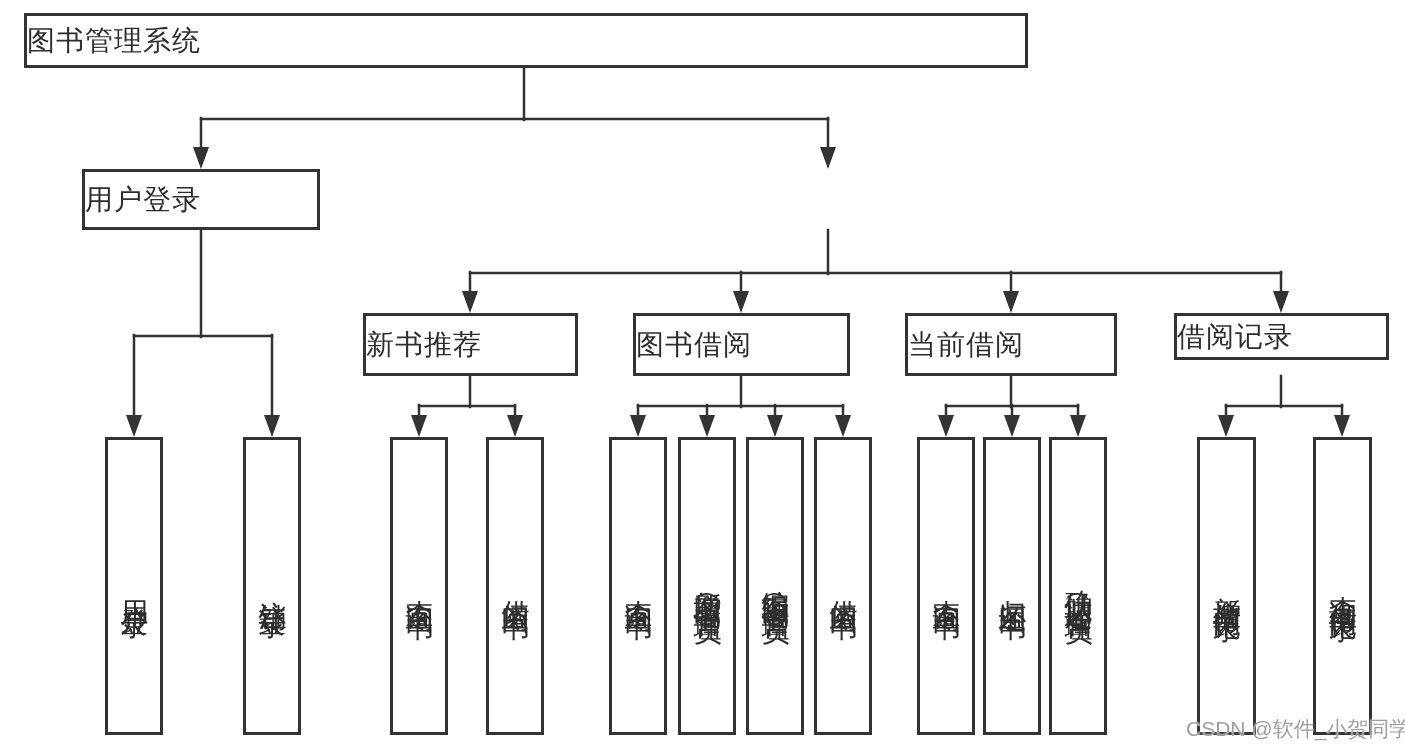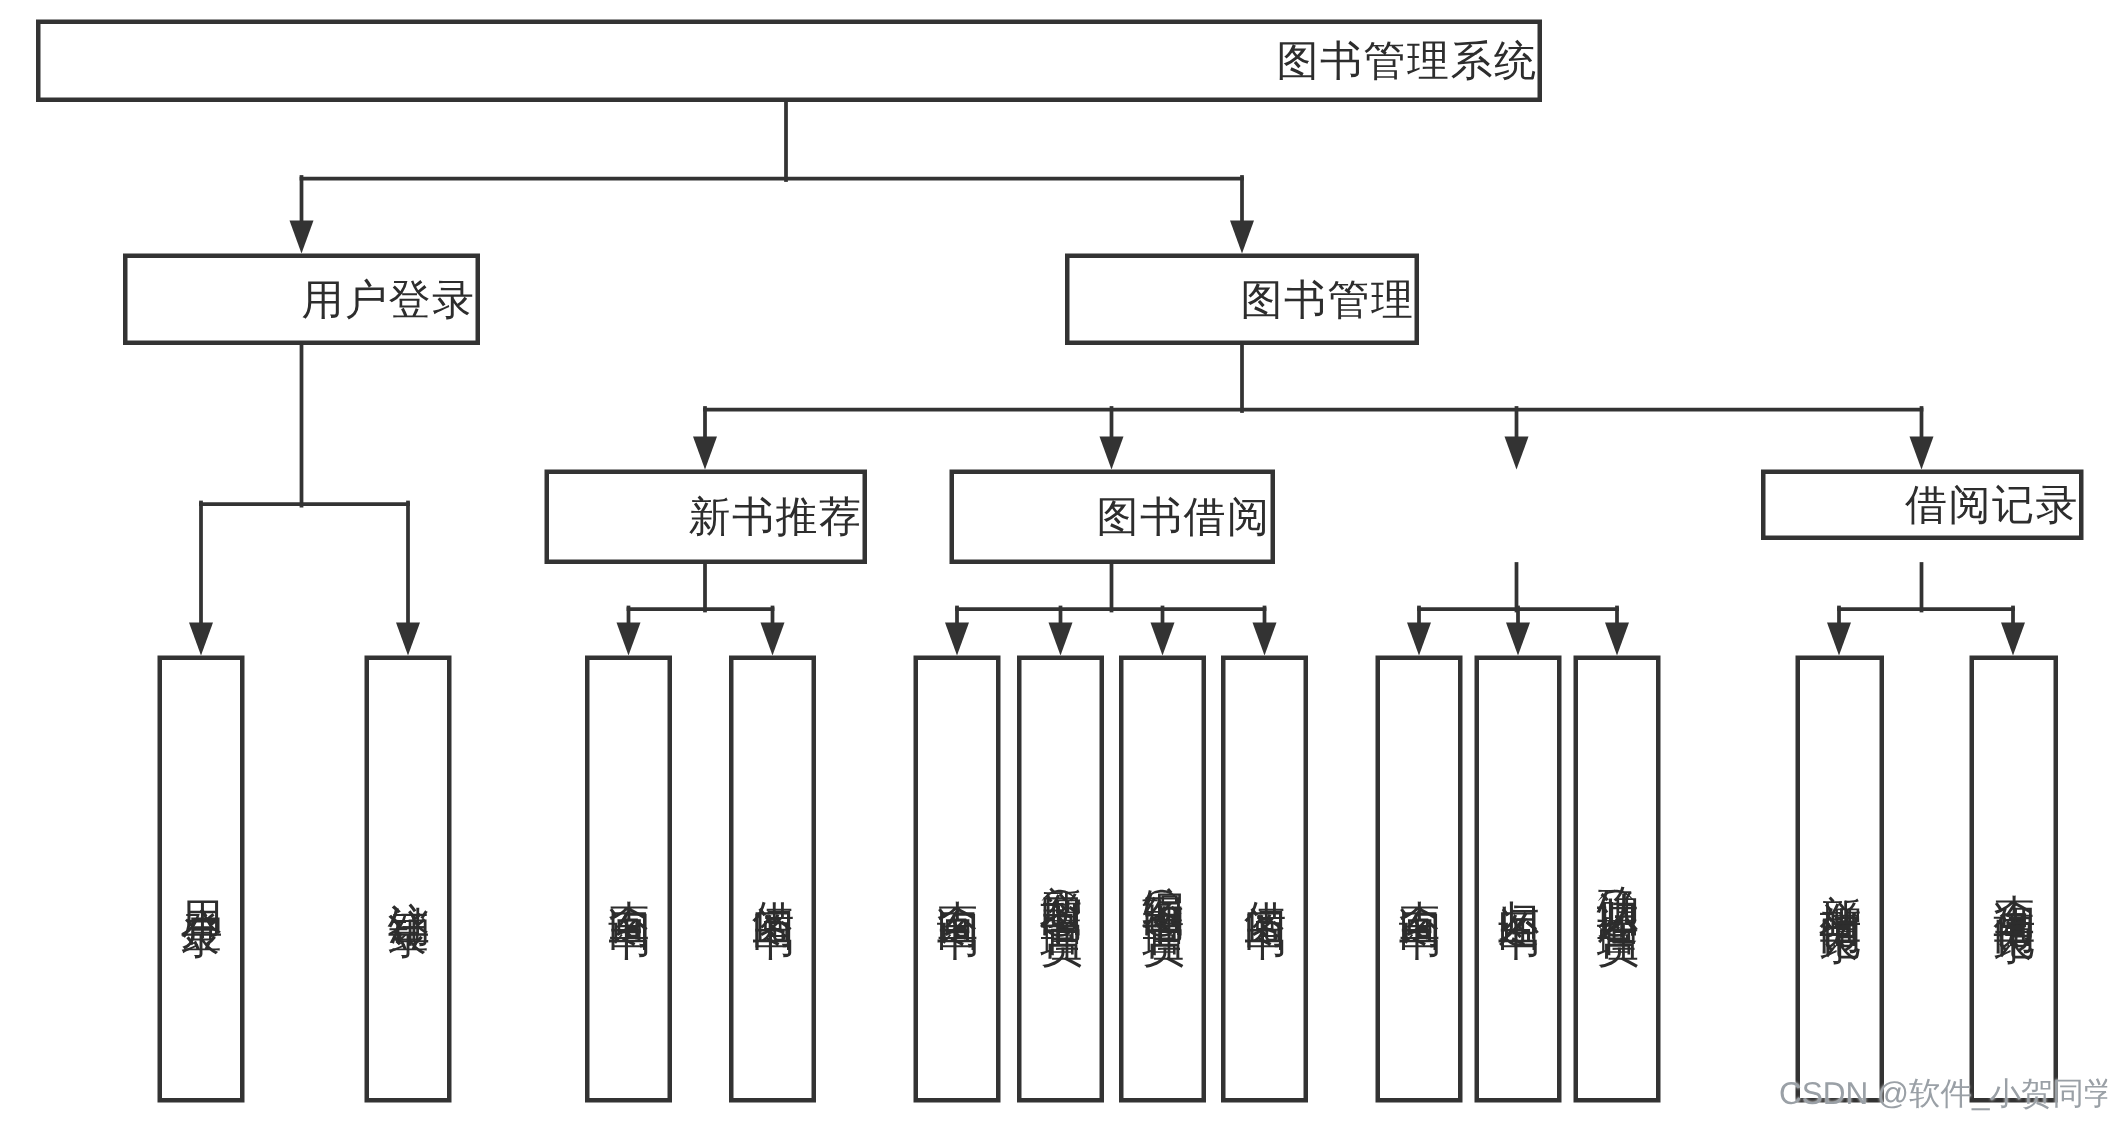--- a/index.html
+++ b/index.html
@@ -17,21 +17,21 @@
     overflow:hidden;
   }
   .connectors{position:absolute;left:0;top:0;width:1405px;height:747px;}
   .connectors line{stroke:var(--line);stroke-width:2.5;stroke-linecap:square;}
   .connectors polygon{fill:var(--line);stroke:none;}
   .hnode{
     position:absolute;
     box-sizing:border-box;
     border:3px solid var(--line);
     background:#fff;
-    display:flex;align-items:center;justify-content:flex-end;
+    display:flex;align-items:center;justify-content:flex-start;
     font-size:28px;letter-spacing:1px;
     color:var(--text);
     white-space:nowrap;
   }
   .vnode{
     position:absolute;
     box-sizing:border-box;
     border:3px solid var(--line);
     background:#fff;
     display:flex;align-items:center;justify-content:center;
@@ -121,29 +121,29 @@
     <polygon points="1334,415 1350,415 1342,437"></polygon>
   </svg>
 
   <div class="hnode" style="left:24px;top:13px;width:1004px;height:55px">
     <span>图书管理系统</span>
   </div>
 
   <div class="hnode" style="left:82px;top:169px;width:238px;height:61px">
     <span>用户登录</span>
   </div>
-  <div class="hnode" style="left:710px;top:169px;width:236px;height:61px">
-    <span>图书管理</span>
-  </div>
 
   <div class="hnode" style="left:363px;top:313px;width:215px;height:63px">
     <span>新书推荐</span>
   </div>
   <div class="hnode" style="left:633px;top:313px;width:217px;height:63px">
     <span>图书借阅</span>
+  </div>
+  <div class="hnode" style="left:905px;top:313px;width:212px;height:63px">
+    <span>当前借阅</span>
   </div>
   <div class="hnode" style="left:1174px;top:313px;width:215px;height:47px">
     <span>借阅记录</span>
   </div>
 
   <div class="vnode" style="left:105px;top:437px;width:58px;height:298px">
     <span class="vtext">用户登录</span>
   </div>
   <div class="vnode" style="left:243px;top:437px;width:58px;height:298px">
     <span class="vtext">注销登录</span>

